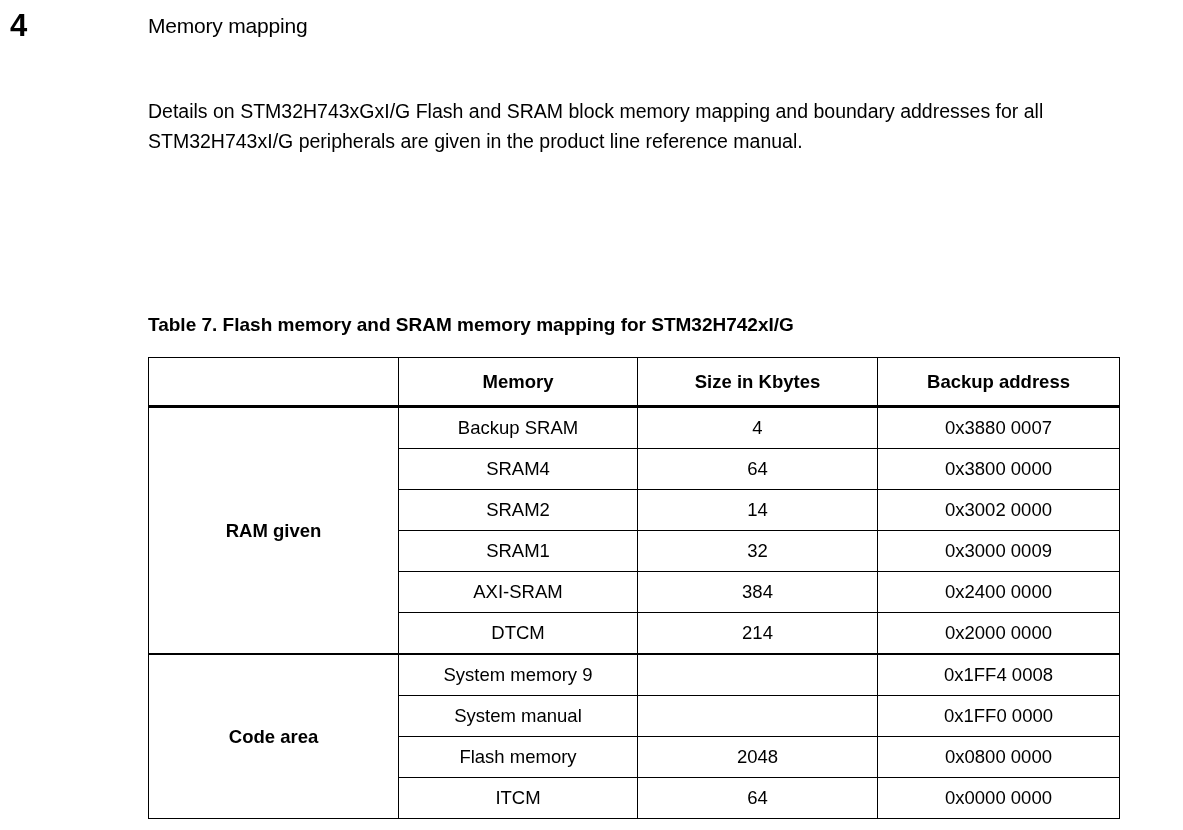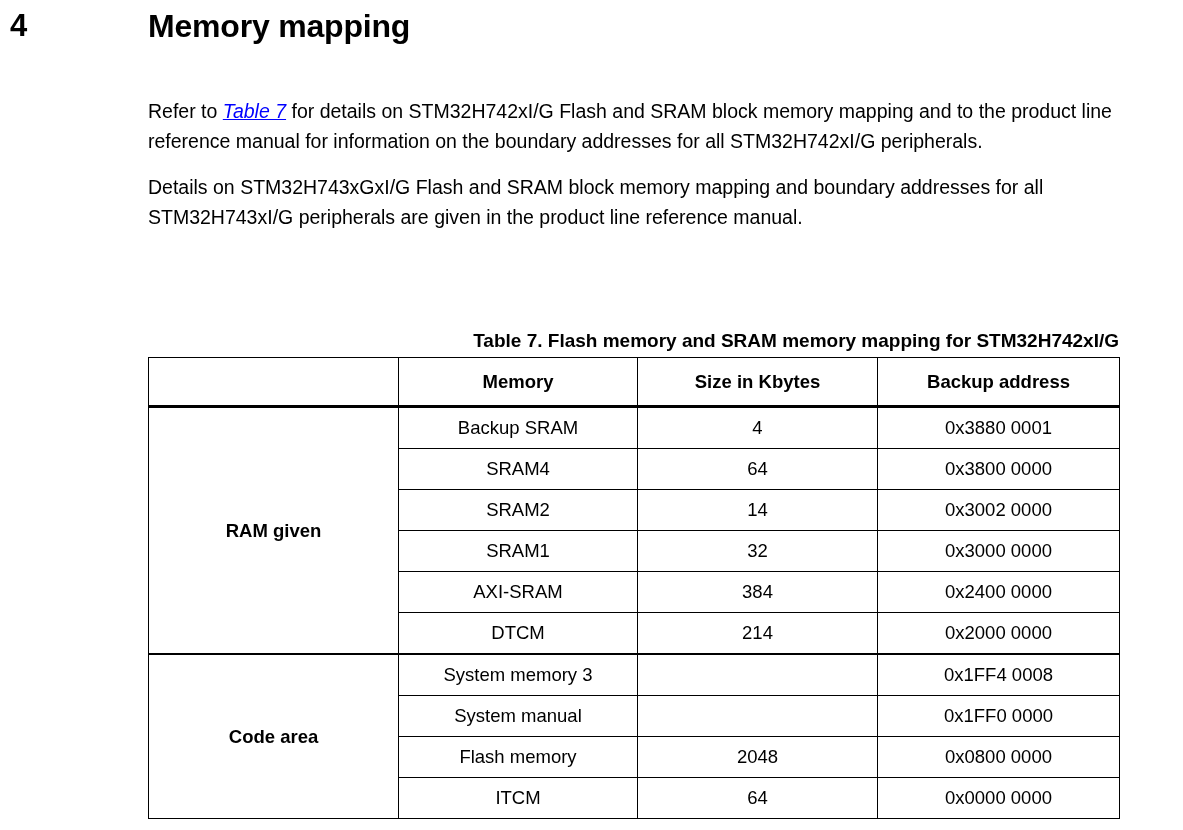--- a/index.html
+++ b/index.html
@@ -30,22 +30,22 @@
     left: 10px;
     top: 2px;
     font-size: 31px;
     font-weight: bold;
     line-height: 40px;
   }
   .section-title {
     position: absolute;
     left: 148px;
     top: 0px;
-    font-size: 32px;
-    font-weight: bold;
+    font-size: 21px;
+    font-weight: normal;
     line-height: 44px;
     letter-spacing: -0.2px;
   }
 
   
   .body-block {
     position: absolute;
     left: 148px;
     top: 96px;
     width: 968px;
@@ -59,23 +59,23 @@
   p.para:last-child { margin-bottom: 0; }
   .xref {
     color: #0000ff;
     font-style: italic;
   }
 
   
   .table-caption {
     position: absolute;
     left: 148px;
-    top: 328px;
+    top: 312px;
     width: 971px;
-    text-align: right;
+    text-align: left;
     font-size: 19px;
     font-weight: bold;
     line-height: 26px;
   }
 
   
   .mem-table {
     position: absolute;
     left: 148px;
     top: 357px;
@@ -119,21 +119,20 @@
 </style>
 </head>
 <body>
 
 <div class="section-head">
   <div class="section-number">4</div>
   <div class="section-title">Memory mapping</div>
 </div>
 
 <div class="body-block">
-  <p class="para"><span>Refer to </span><a class="xref" href="#">Table 7</a><span> for details on STM32H742xI/G Flash and SRAM block memory mapping and to the product line reference manual for information on the boundary addresses for all STM32H742xI/G peripherals.</span></p>
 
   <p class="para">Details on STM32H743xGxI/G Flash and SRAM block memory mapping and boundary addresses for all STM32H743xI/G peripherals are given in the product line reference manual.</p>
 </div>
 
 <div class="table-caption">Table 7. Flash memory and SRAM memory mapping for STM32H742xI/G</div>
 
 <table class="mem-table">
   <colgroup>
     <col class="c-area">
       <col class="c-mem">
@@ -147,51 +146,51 @@
       <th>Size in Kbytes</th>
       <th>Backup address</th>
     </tr>
   </thead>
   <tbody>
 
     <tr class="group-start">
       <td class="area-cell" rowspan="6">RAM given</td>
       <td>Backup SRAM</td>
       <td>4</td>
-      <td>0x3880 0001</td>
+      <td>0x3880 0007</td>
     </tr>
     <tr>
       <td>SRAM4</td>
       <td>64</td>
       <td>0x3800 0000</td>
     </tr>
     <tr>
       <td>SRAM2</td>
       <td>14</td>
       <td>0x3002 0000</td>
     </tr>
     <tr>
       <td>SRAM1</td>
       <td>32</td>
-      <td>0x3000 0000</td>
+      <td>0x3000 0009</td>
     </tr>
     <tr>
       <td>AXI-SRAM</td>
       <td>384</td>
       <td>0x2400 0000</td>
     </tr>
     <tr>
       <td>DTCM</td>
       <td>214</td>
       <td>0x2000 0000</td>
     </tr>
 
     <tr class="group-start">
       <td class="area-cell" rowspan="4">Code area</td>
-      <td>System memory 3</td>
+      <td>System memory 9</td>
       <td class="empty-size"></td>
       <td>0x1FF4 0008</td>
     </tr>
     <tr>
       <td>System manual</td>
       <td class="empty-size"></td>
       <td>0x1FF0 0000</td>
     </tr>
     <tr>
       <td>Flash memory</td>

